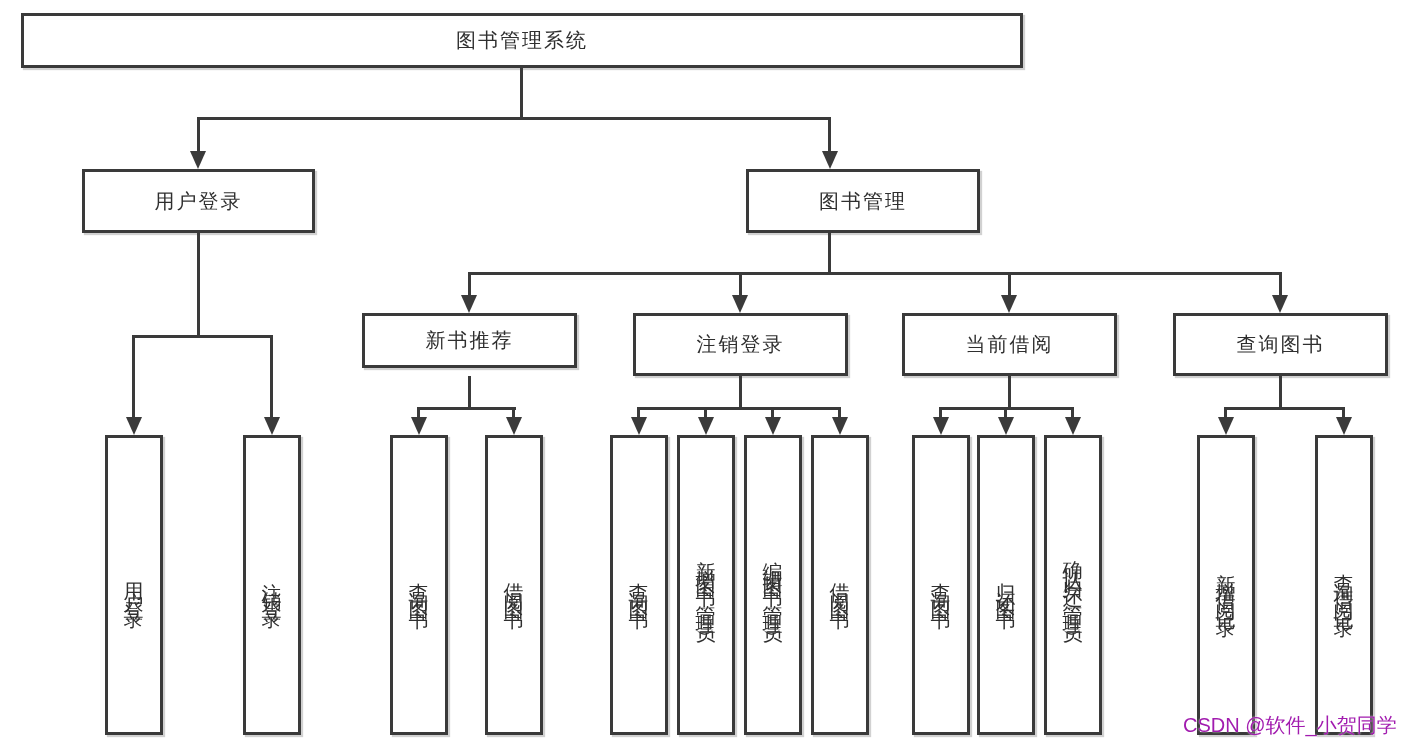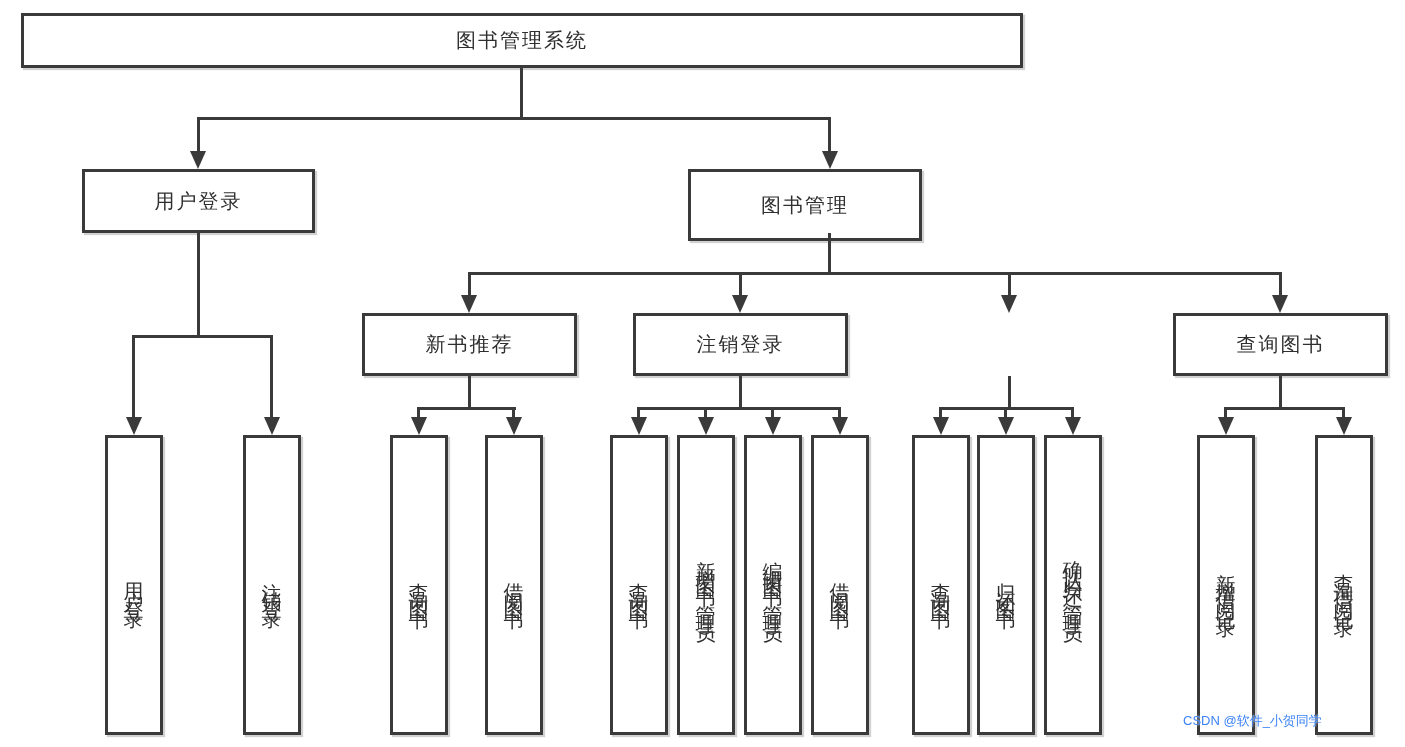--- a/index.html
+++ b/index.html
@@ -50,22 +50,22 @@
     width: 0;
     height: 0;
     border-left: 8px solid transparent;
     border-right: 8px solid transparent;
     border-top: 18px solid #3a3a3a;
   }
   #watermark {
     position: absolute;
     left: 1183px;
     top: 712px;
-    font-size: 13px;
-    color: #3b82f6;
+    font-size: 20px;
+    color: #a21caf;
     z-index: 20;
     white-space: nowrap;
     text-shadow: 0 0 2px #ffffff;
   }
 </style>
 </head>
 <body>
 
 <div id="canvas">
 
@@ -76,21 +76,21 @@
   <div class="v" style="left:520px; top:66px; height:54px"></div>
   <div class="h" style="left:197px; top:117px; width:634px"></div>
   <div class="v" style="left:197px; top:117px; height:38px"></div>
   <div class="arr" style="left:190px; top:151px"></div>
   <div class="v" style="left:828px; top:117px; height:38px"></div>
   <div class="arr" style="left:822px; top:151px"></div>
 
   <div class="box" style="left:82px; top:169px; width:233px; height:64px">
     <span class="hlabel">用户登录</span>
   </div>
-  <div class="box" style="left:688px; top:169px; width:234px; height:72px">
+  <div class="box" style="left:746px; top:169px; width:234px; height:64px">
     <span class="hlabel">图书管理</span>
   </div>
 
   <div class="v" style="left:197px; top:233px; height:104px"></div>
   <div class="h" style="left:132px; top:335px; width:141px"></div>
   <div class="v" style="left:132px; top:335px; height:85px"></div>
   <div class="arr" style="left:126px; top:417px"></div>
   <div class="v" style="left:270px; top:335px; height:85px"></div>
   <div class="arr" style="left:264px; top:417px"></div>
 
@@ -98,25 +98,28 @@
   <div class="h" style="left:468px; top:272px; width:813px"></div>
   <div class="v" style="left:468px; top:272px; height:26px"></div>
   <div class="arr" style="left:461px; top:295px"></div>
   <div class="v" style="left:739px; top:272px; height:26px"></div>
   <div class="arr" style="left:732px; top:295px"></div>
   <div class="v" style="left:1008px; top:272px; height:26px"></div>
   <div class="arr" style="left:1001px; top:295px"></div>
   <div class="v" style="left:1279px; top:272px; height:26px"></div>
   <div class="arr" style="left:1272px; top:295px"></div>
 
-  <div class="box" style="left:362px; top:313px; width:215px; height:63px">
+  <div class="box" style="left:362px; top:313px; width:215px; height:55px">
     <span class="hlabel">新书推荐</span>
   </div>
   <div class="box" style="left:633px; top:313px; width:215px; height:63px">
     <span class="hlabel">注销登录</span>
+  </div>
+  <div class="box" style="left:902px; top:313px; width:215px; height:63px">
+    <span class="hlabel">当前借阅</span>
   </div>
   <div class="box" style="left:1173px; top:313px; width:215px; height:63px">
     <span class="hlabel">查询图书</span>
   </div>
 
   <div class="v" style="left:468px; top:376px; height:33px"></div>
   <div class="h" style="left:417px; top:407px; width:99px"></div>
   <div class="v" style="left:417px; top:407px; height:12px"></div>
   <div class="arr" style="left:411px; top:417px"></div>
   <div class="v" style="left:512px; top:407px; height:12px"></div>

